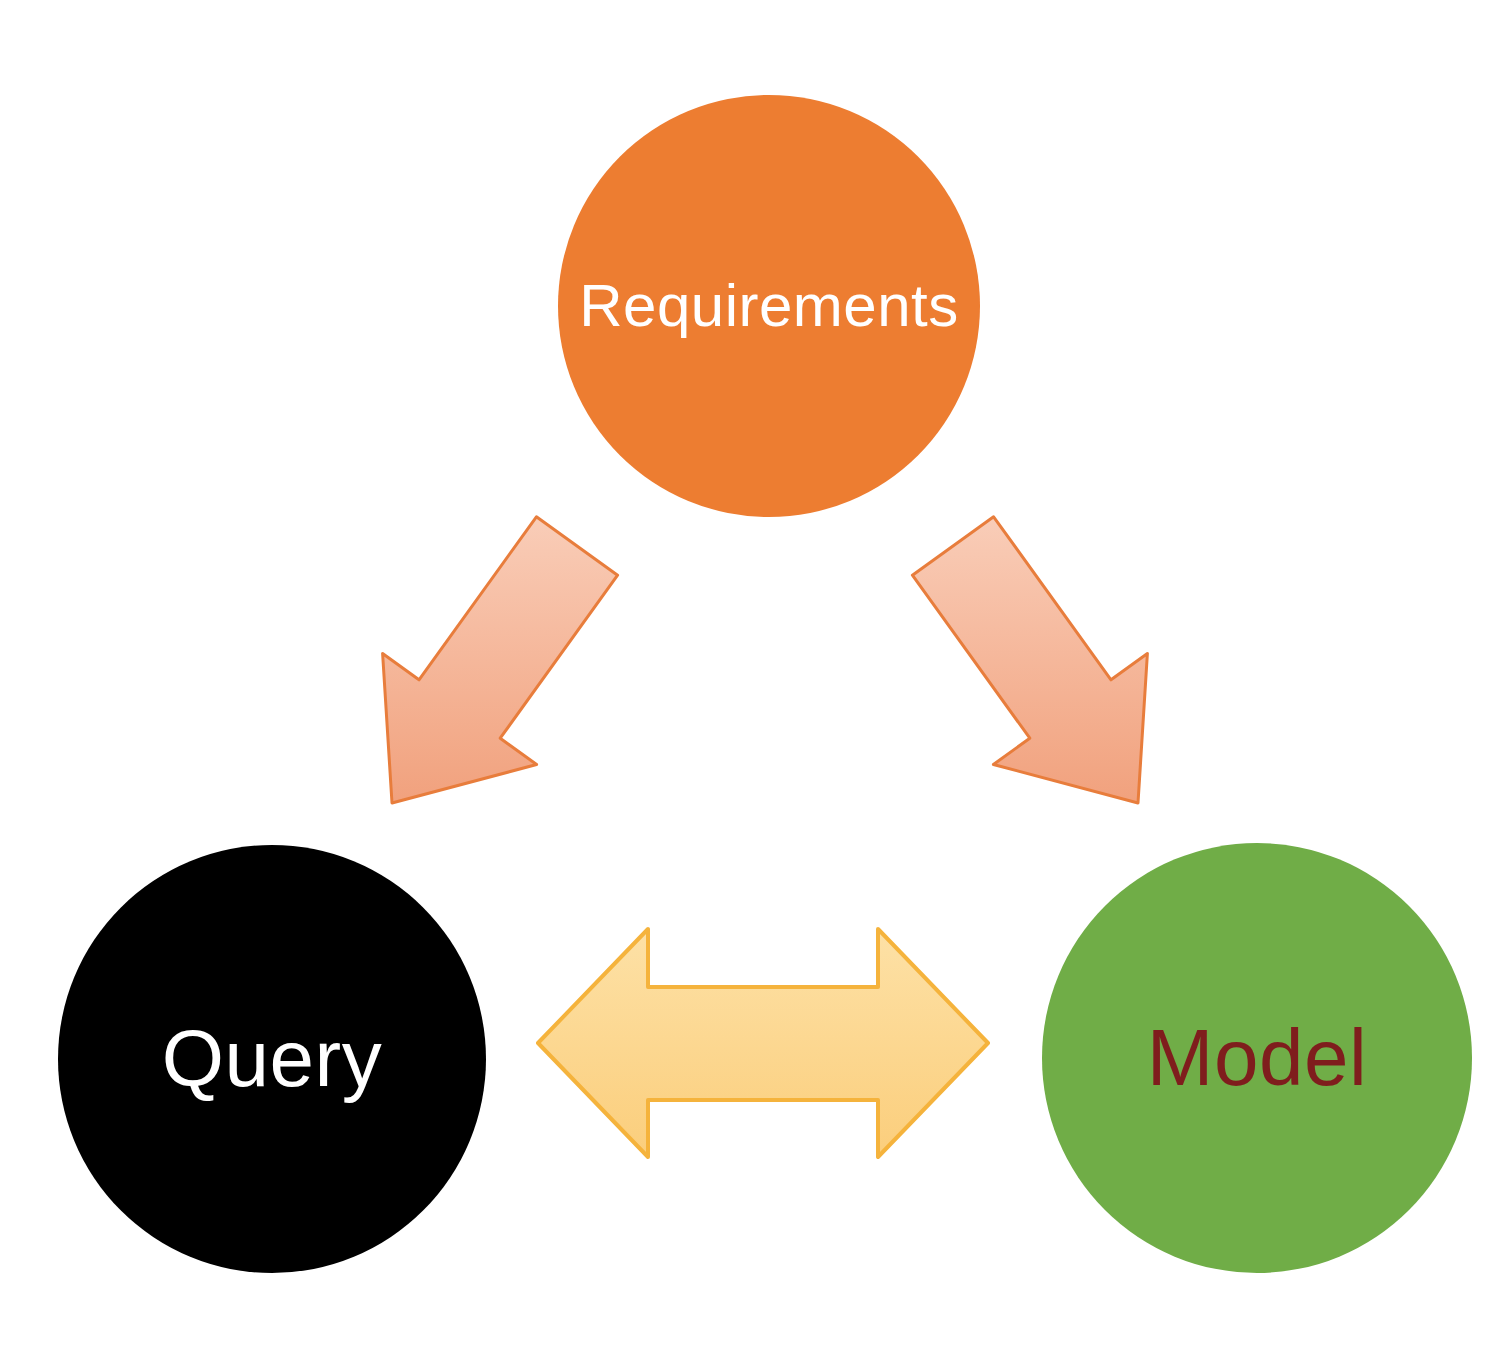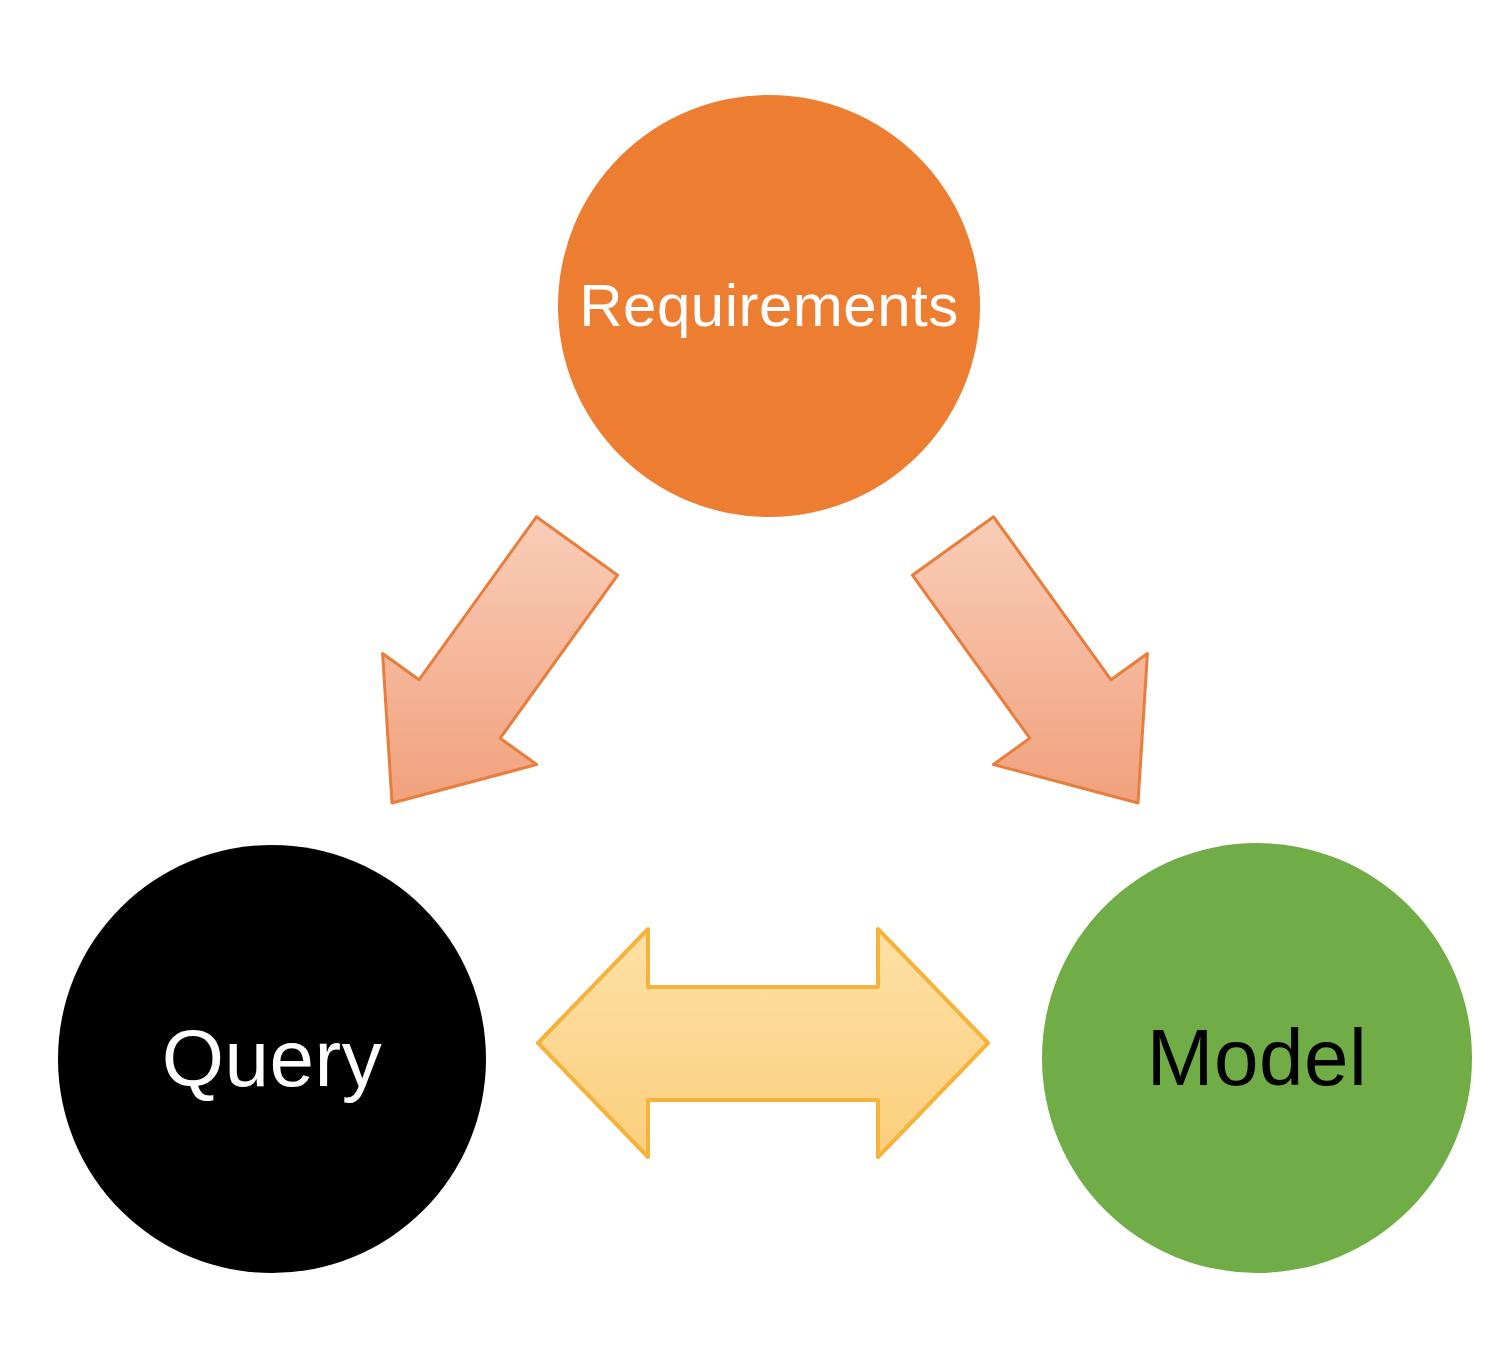--- a/index.html
+++ b/index.html
@@ -84,16 +84,16 @@
 
   <div class="node node-requirements" style="background: rgb(237, 125, 49);">
     <span style="color: rgb(255, 255, 255);">Requirements</span>
   </div>
 
   <div class="node node-query" style="background: #000000;">
     <span style="color: rgb(255, 255, 255);">Query</span>
   </div>
 
   <div class="node node-model" style="background: rgb(112, 173, 71);">
-    <span style="color: #000000;">Model</span>
+    <span style="color: #7f1d1d;">Model</span>
   </div>
 
 </div>
 
 </body></html>

